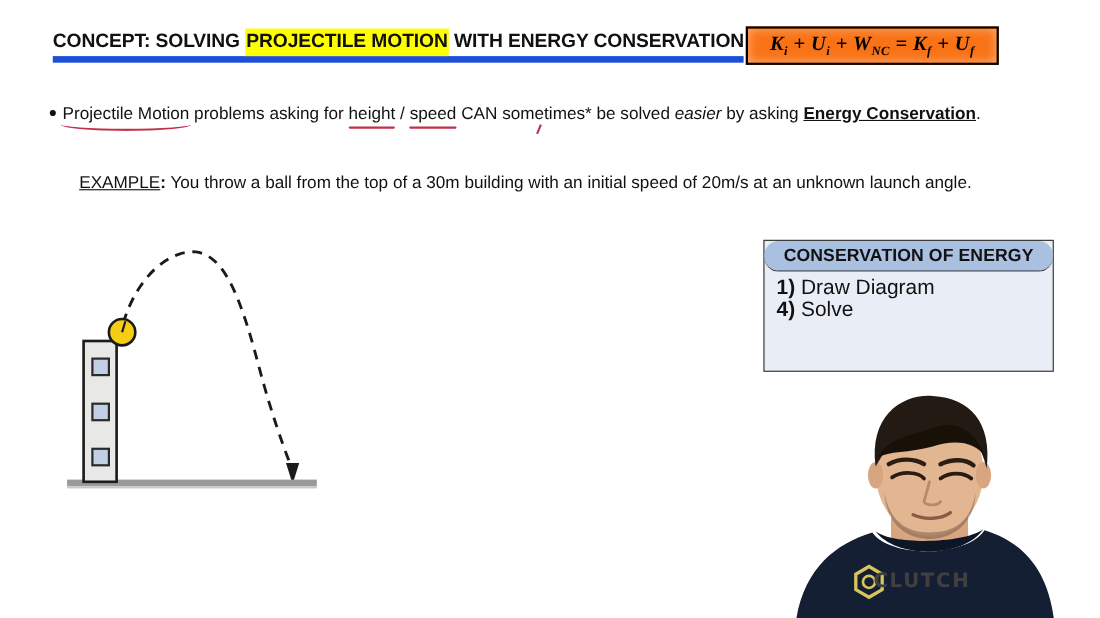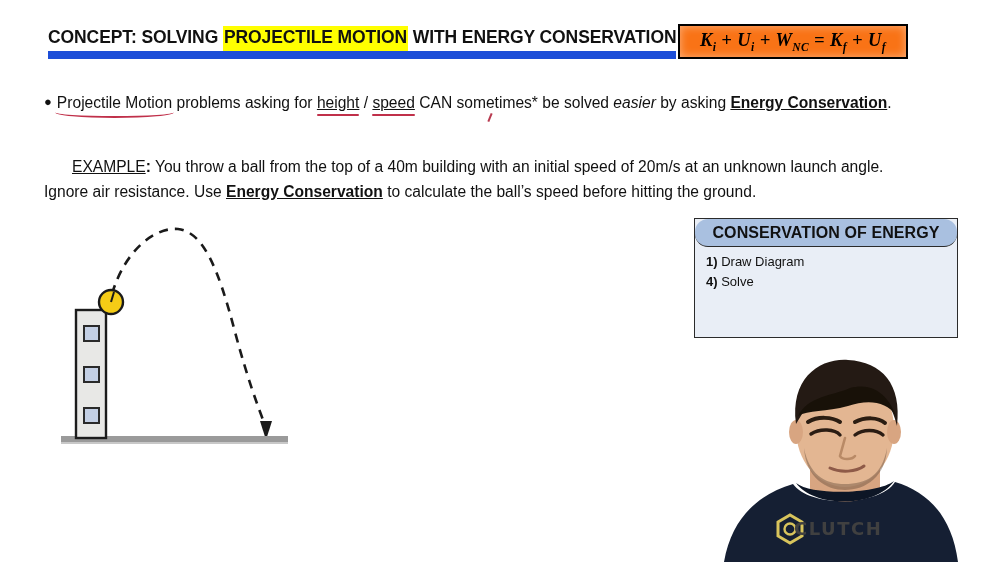--- a/index.html
+++ b/index.html
@@ -22,21 +22,21 @@
     left: 0; top: 20px;
     width: 1000px; height: 52px;
   }
   #concept-title {
     position: absolute;
     left: 48px; top: 6px;
     font-size: 17.5px;
     font-weight: bold;
     letter-spacing: -0.1px;
     white-space: nowrap;
-    border-bottom: 8px solid #1d4ed8;
+    border-bottom: 6px solid #1d4ed8;
     padding-bottom: 3px;
     line-height: 22px;
   }
   #concept-title .hl {
     background: #ffff00;
     box-shadow: 0 4px 0 0 #ffff00, 0 -1px 0 0 #ffff00;
     padding: 0 1px;
   }
 
   
@@ -97,21 +97,21 @@
     position: absolute;
     left: -2px; right: -2px;
     bottom: -7px;
     height: 5px;
     border-bottom: 2px solid #c0304a;
     border-radius: 0 0 60% 60% / 0 0 100% 100%;
     background: transparent;
   }
   .ital { font-style: italic; }
   .bold-ul { font-weight: bold; text-decoration: underline; }
-  .plain-ul { text-decoration: underline; }
+  .plain-ul { }
   #red-tick {
     position: absolute;
     left: 489px; top: 113px;
     width: 2px; height: 9px;
     background: #b8394f;
     transform: rotate(22deg);
   }
 
   
   #example-para {
@@ -141,21 +141,21 @@
     align-items: center;
     justify-content: center;
     font-weight: bold;
     font-size: 16px;
     color: #111;
     letter-spacing: 0.1px;
     border-radius: 13px;
   }
   #steps-list {
     padding: 5px 0 0 11px;
-    font-size: 13px;
+    font-size: 19px;
     line-height: 19.5px;
   }
   #steps-list .step { white-space: nowrap; }
   #steps-list .num { font-weight: bold; }
 
   
   #diagram {
     position: absolute;
     left: 55px; top: 222px;
     width: 260px; height: 235px;
@@ -204,24 +204,21 @@
   </div>
 </div>
 
 <div id="bullet-line">
   <span class="dot">●</span><span class="red-ul wavy-ul">Projectile Motion</span><span> problems asking for </span><span class="plain-ul red-ul">height</span><span> / </span><span class="plain-ul red-ul">speed</span><span> CAN sometimes* be solved </span><span class="ital">easier</span><span> by asking </span><span class="bold-ul">Energy Conservation</span><span>.</span>
 </div>
 <div id="red-tick"></div>
 
 <div id="example-para">
   <div>
-    <span class="lbl">EXAMPLE</span><span class="colon">:</span><span> You throw a ball from the top of a 40m building with an initial speed of 20m/s at an unknown launch angle.</span>
-  </div>
-  <div>
-    <span>Ignore air resistance. Use </span><span class="bold-ul">Energy Conservation</span><span> to calculate the ball’s speed before hitting the ground.</span>
+    <span class="lbl">EXAMPLE</span><span class="colon">:</span><span> You throw a ball from the top of a 30m building with an initial speed of 20m/s at an unknown launch angle.</span>
   </div>
 </div>
 
 <div id="steps-box">
   <div id="steps-header">CONSERVATION OF ENERGY</div>
   <div id="steps-list">
     <div class="step">
       <span class="num">1)</span><span> Draw Diagram</span>
     </div>
     <div class="step">

